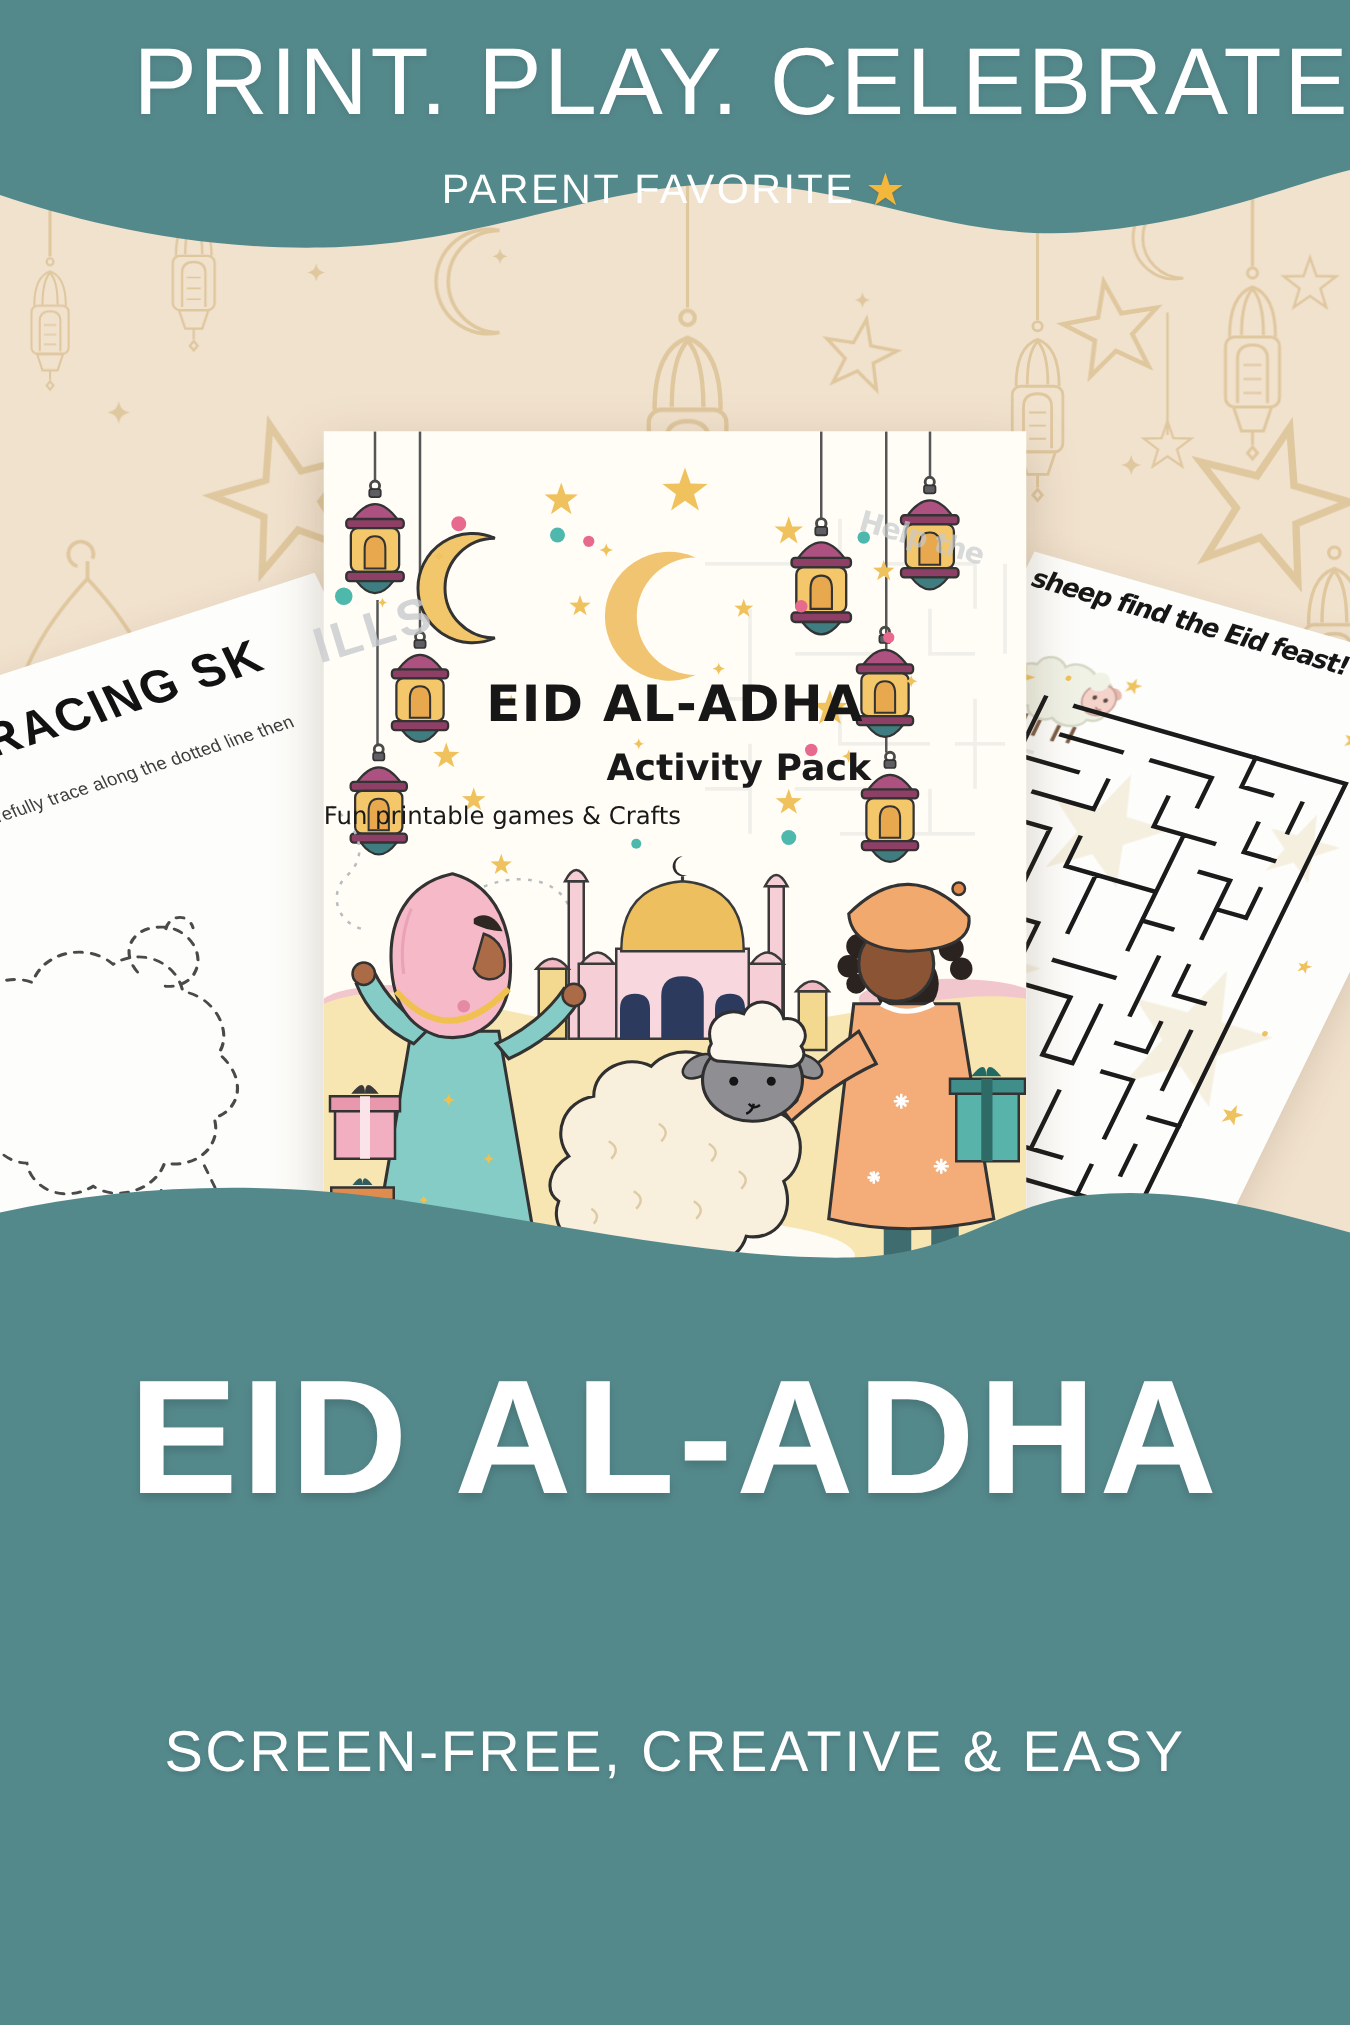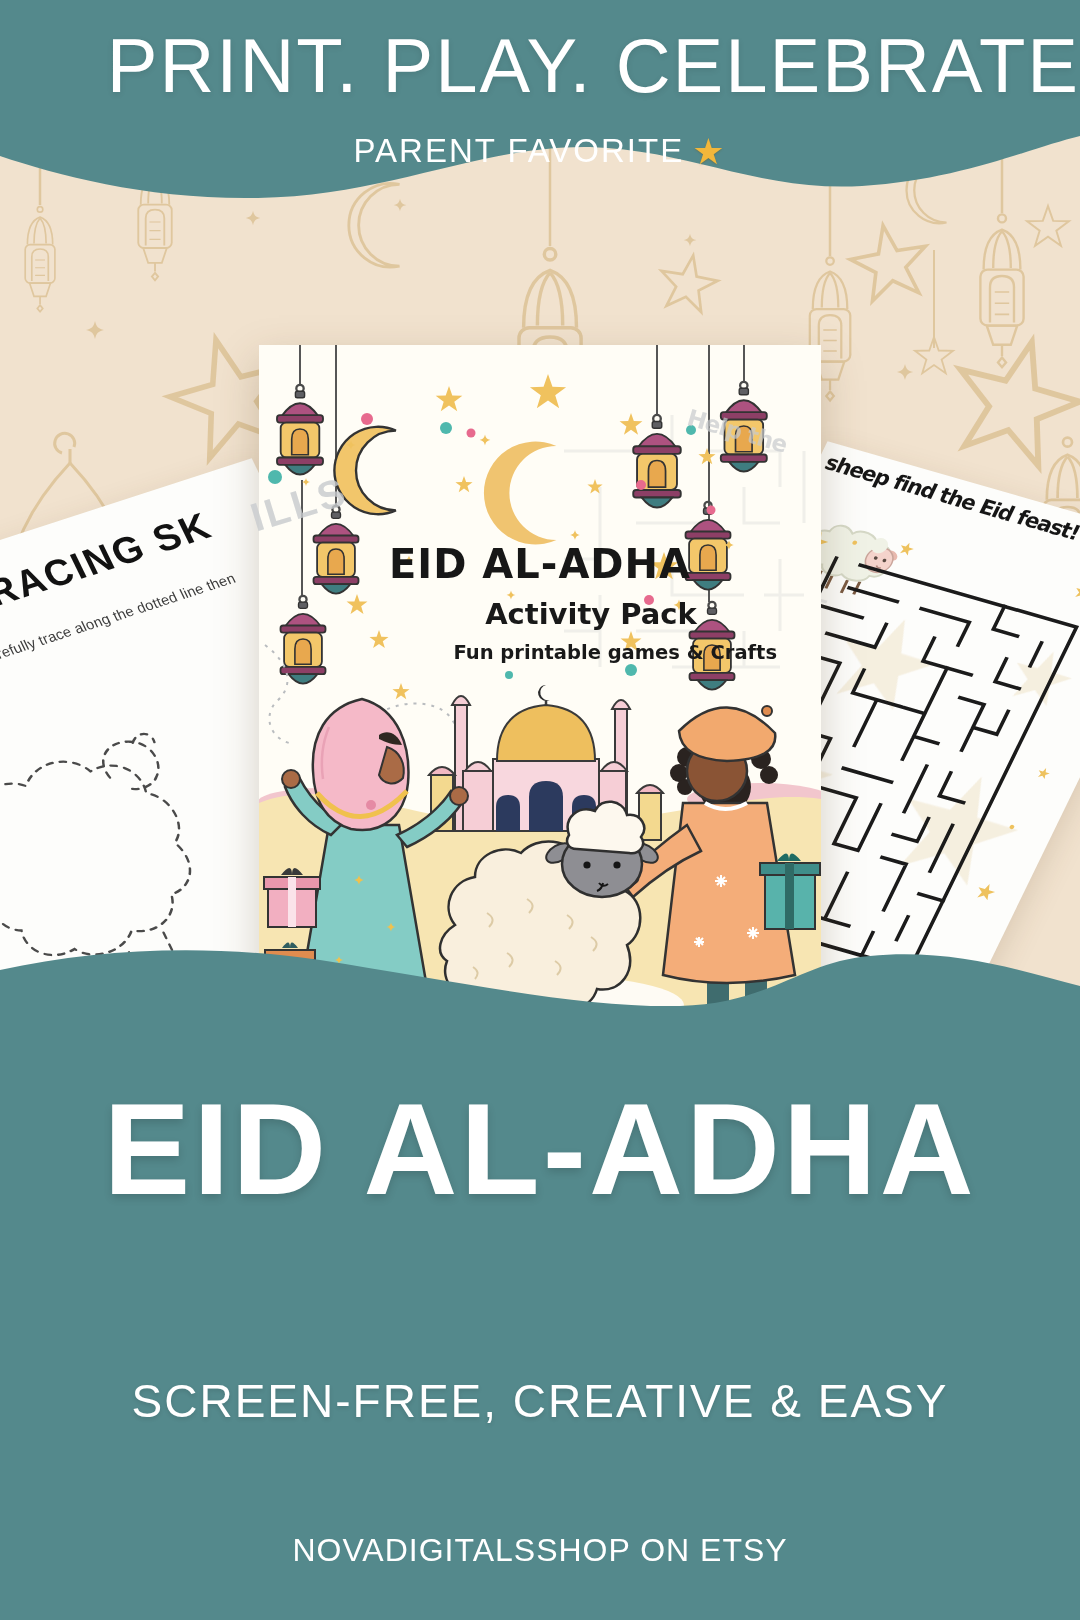--- a/index.html
+++ b/index.html
@@ -41,22 +41,22 @@
 
   .cover-title {
     left:0; top:196px; width:562px; text-align:center; color:#171717;
     font-family:"DejaVu Sans", sans-serif; font-weight:bold; font-size:40px; letter-spacing:1px; white-space:nowrap;
   }
   .cover-sub {
     left:14px; top:252px; width:572px; text-align:center; color:#191919;
     font-family:"DejaVu Sans", sans-serif; font-weight:bold; font-size:29px;margin-left:32px;
   }
   .cover-tagline {
-    left:0; top:296px; width:518px; text-align:right; color:#191919;
-    font-family:"DejaVu Sans", sans-serif; font-weight:bold; font-size:19.5px;
+    left:0; top:296px; width:518px; text-align:left; color:#191919;
+    font-family:"DejaVu Sans", sans-serif; font-weight:normal; font-size:19.5px;
   }
 
   
   .ghost { z-index:9; font-weight:bold; color:#c8cbce; opacity:.8; white-space:nowrap; }
   .ghost-ills { left:250px; top:482px; transform:rotate(-17deg); font-size:40px; letter-spacing:3px; }
   .ghost-help { left:686px; top:418px; transform:rotate(16deg); font-family:"DejaVu Sans", sans-serif; font-size:23px; letter-spacing:-1px; opacity:.7; }
 
   
   .bottom-text { left:0; width:1080px; z-index:21; text-align:center; color:#fff; }
   .footer-heading { top:1074px; font-weight:bold; font-size:130px; letter-spacing:3px; white-space:nowrap; text-shadow:0 4px 8px rgba(0,0,0,.15); }
@@ -461,15 +461,14 @@
     <div class="header-badge">
       <span>PARENT FAVORITE</span><span class="badge-star">★</span>
     </div>
   </div>
 
   <svg class="abs bottom-wave" width="1080" height="720" viewBox="0 900 1080 720">
     <path d="M0 970 C100 948 210 944 320 960 C460 982 580 1008 680 1006 C770 1004 800 962 870 956 C950 948 1020 970 1080 986 V1620 H0 Z" fill="var(--teal,#54898c)"></path>
   </svg>
   <div class="abs bottom-text footer-heading">EID AL-ADHA</div>
   <div class="abs bottom-text footer-line2">SCREEN-FREE, CREATIVE &amp; EASY</div>
-  <div class="abs bottom-text footer-shop">NOVADIGITALSSHOP ON ETSY</div>
 
 </div>
 
 </body></html>

